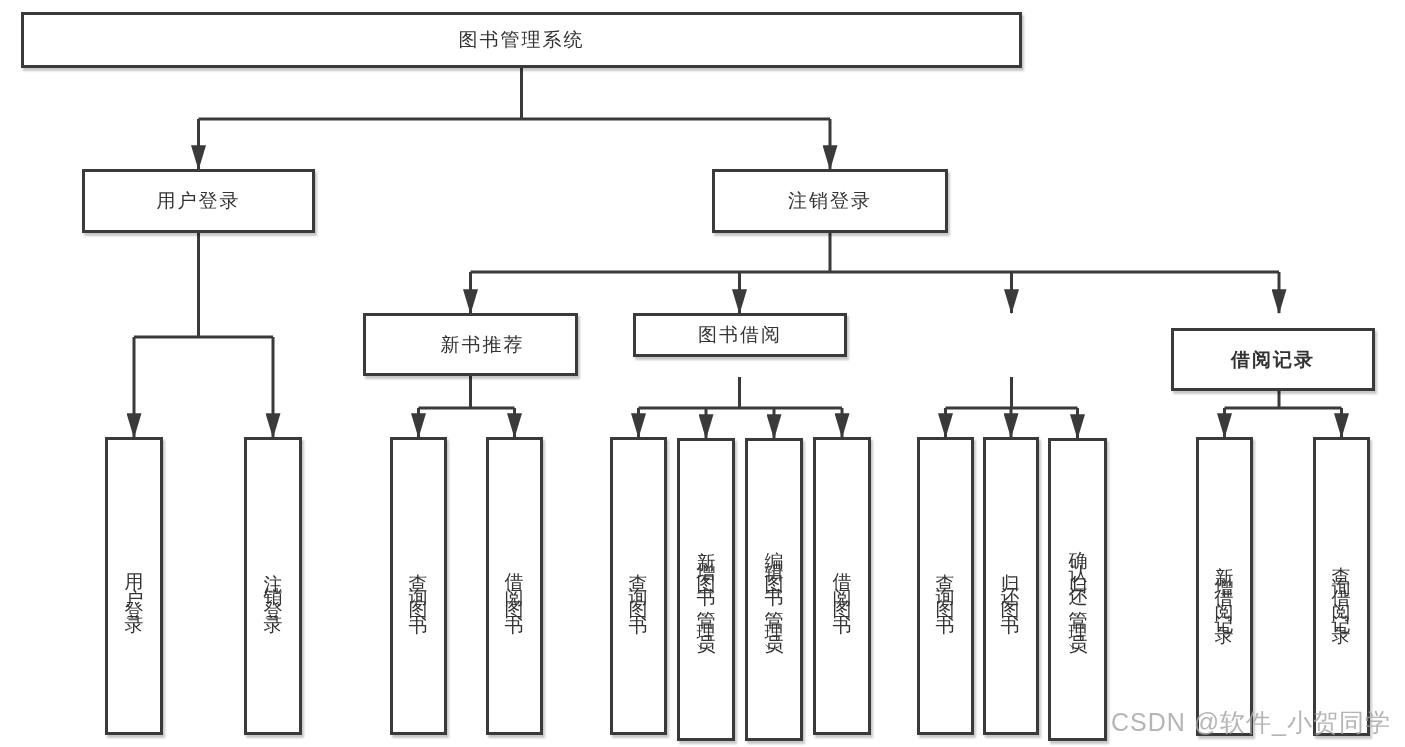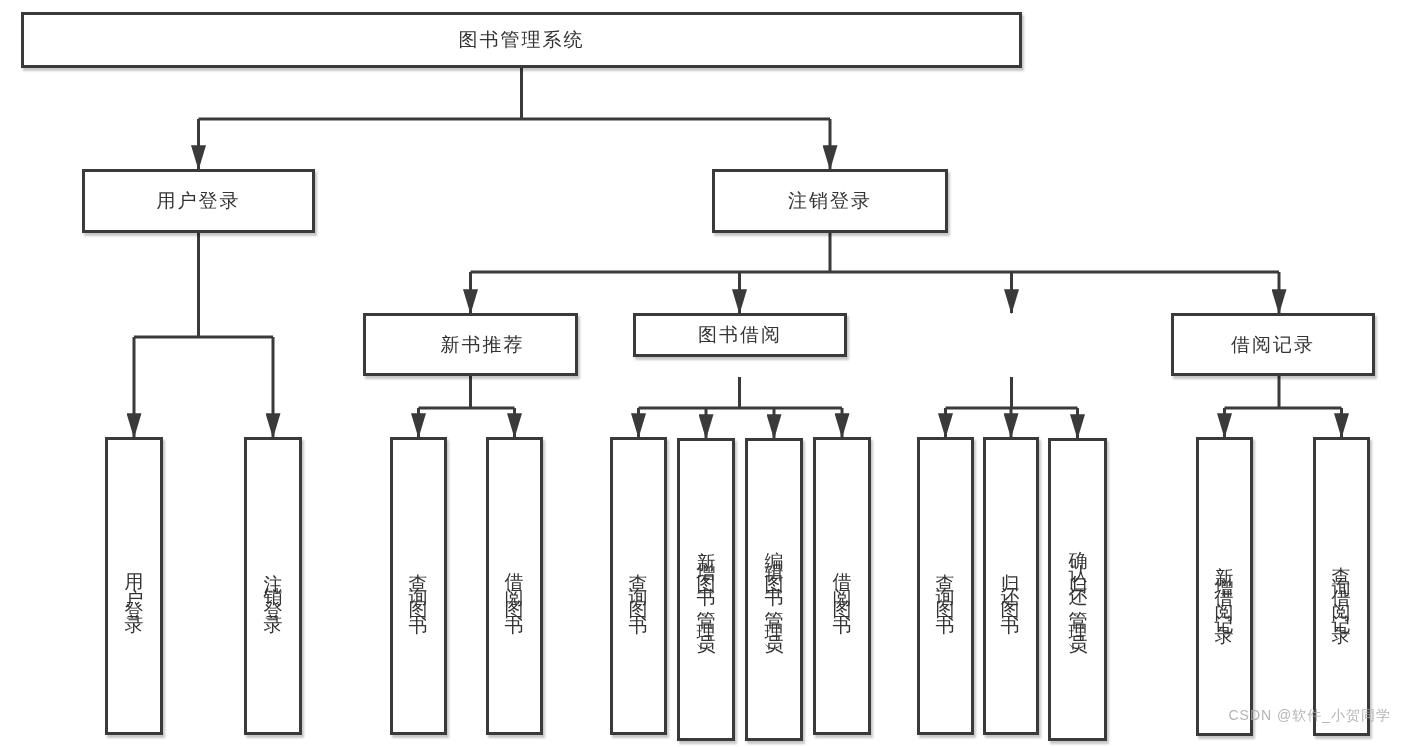--- a/index.html
+++ b/index.html
@@ -54,43 +54,43 @@
   .ls6 { letter-spacing: 12px; }
   .ls9 { letter-spacing: 12px; }
 
   
   #root      { left: 21px;   top: 12px;  width: 1001px; height: 56px; }
   #n-login   { left: 82px;   top: 169px; width: 233px;  height: 64px; }
   #n-mgmt    { left: 712px;  top: 169px; width: 236px;  height: 64px; }
   #n-newbook { left: 363px;  top: 313px; width: 215px;  height: 63px; padding-left: 24px; }
   #n-borrow  { left: 633px;  top: 313px; width: 214px;  height: 44px; }
   #n-current { left: 904px;  top: 313px; width: 215px;  height: 64px; }
-  #n-records { left: 1171px; top: 313px; width: 204px;  height: 63px; }
+  #n-records { left: 1171px; top: 328px; width: 204px;  height: 63px; font-weight: bold; }
 
   
   #a1 { left: 105px;  top: 437px; width: 58px; height: 298px; }
   #a2 { left: 244px;  top: 437px; width: 58px; height: 298px; }
   #b1 { left: 390px;  top: 437px; width: 57px; height: 298px; }
   #b2 { left: 486px;  top: 437px; width: 57px; height: 298px; }
   #c1 { left: 610px;  top: 437px; width: 57px; height: 298px; }
   #c2 { left: 677px;  top: 438px; width: 58px; height: 303px; }
   #c3 { left: 745px;  top: 438px; width: 58px; height: 303px; }
   #c4 { left: 813px;  top: 437px; width: 58px; height: 298px; }
   #d1 { left: 917px;  top: 437px; width: 57px; height: 298px; }
   #d2 { left: 983px;  top: 437px; width: 56px; height: 298px; }
   #d3 { left: 1048px; top: 438px; width: 59px; height: 303px; }
   #e1 { left: 1196px; top: 437px; width: 57px; height: 299px; }
   #e2 { left: 1313px; top: 437px; width: 57px; height: 299px; }
 
   .watermark {
     position: absolute;
     right: 14px;
-    bottom: 22px;
+    bottom: 8px;
     z-index: 3;
-    font-size: 14px;
+    font-size: 25px;
     color: rgba(168,168,168,0.85);
     letter-spacing: 1px;
     pointer-events: none;
     white-space: nowrap;
   }
 </style>
 </head>
 <body>
 
 <div class="canvas">

